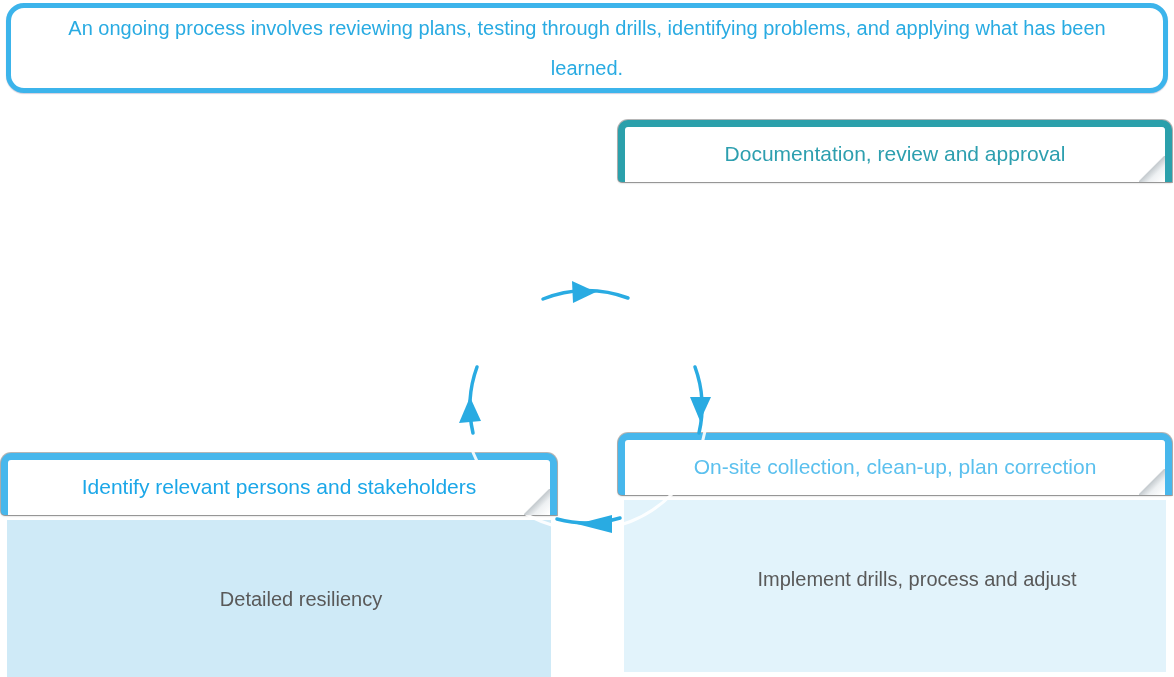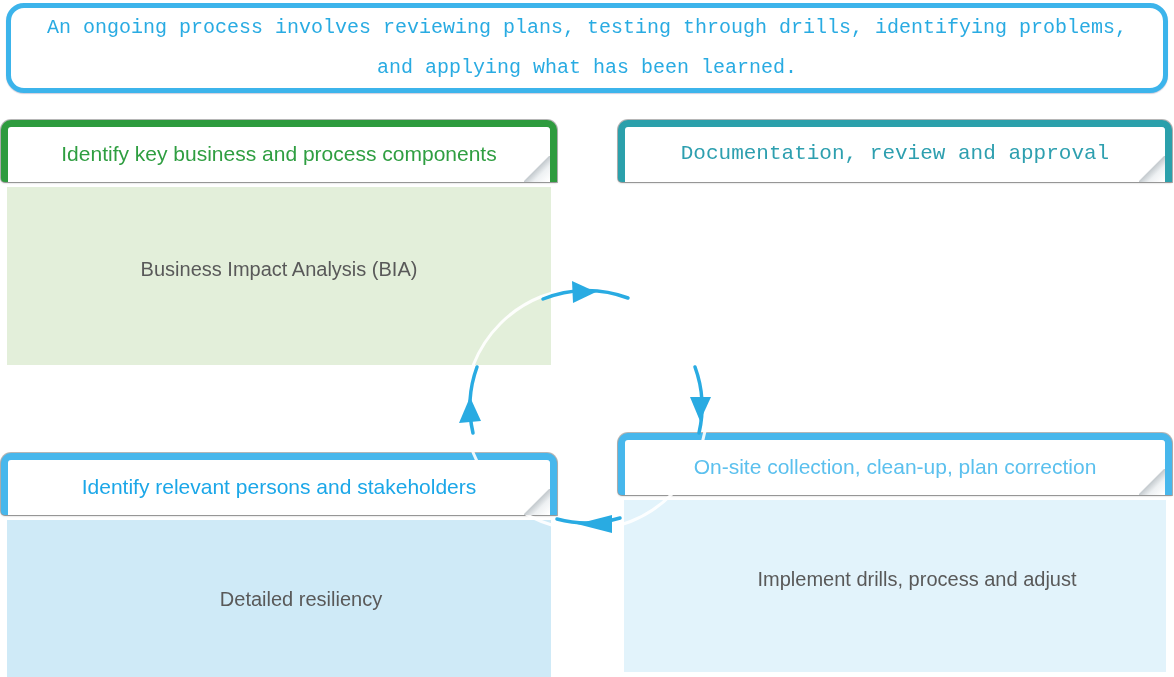--- a/index.html
+++ b/index.html
@@ -11,21 +11,21 @@
   
   .banner {
     position:absolute; left:6px; top:3px; width:1162px; height:90px;
     box-sizing:border-box; border:5px solid var(--border,#3CB4EB);
     border-radius:18px; background:#fff;
     display:flex; align-items:center; justify-content:center;
     box-shadow:0 1px 1px rgba(60,60,120,0.25);
   }
   .banner-text {
     color:var(--text,#29ABE2); font-size:20px; line-height:40px;
-    text-align:center; padding:0 26px;font-family:Liberation Mono, monospace;
+    text-align:center; padding:0 26px;
   }
 
   
   .quad { position:absolute; }
   .tab {
     position:relative; box-sizing:border-box; height:62px;
     background:#ffffff; border:7px solid var(--border,#999);
     border-bottom:none; border-radius:10px 10px 0 4px;
     display:flex; align-items:center; justify-content:center;
     box-shadow:0 0 0 1px rgba(0,0,0,0.28), 0 1px 2px rgba(0,0,0,0.25);
@@ -52,32 +52,22 @@
 </style>
 </head>
 <body>
 
 <div class="stage">
 
   <div class="banner" style="--border: #3CB4EB; --text: #29ABE2;">
     <div class="banner-text">An ongoing process involves reviewing plans, testing through drills, identifying problems, and applying what has been learned.</div>
   </div>
 
-  <div class="quad row-top" style="left: 1px; top: 120px; width: 556px; --border: #2E9B3E; --title: #2F9E41; --bg: #E3EFDA; --fg: #595959;">
-    <div class="tab">
-      <span class="tab-title">Identify key business and process components</span>
-      <span class="notch"></span>
-    </div>
-    <div class="panel">
-      <div>Business Impact Analysis (BIA)</div>
-      <div></div>
-    </div>
-  </div>
 
-  <div class="quad row-top" style="left: 618px; top: 120px; width: 554px; font-family: Liberation Mono, monospace; --border: #2BA0AB; --title: #2D9FAF; --bg: #DCEBEE; --fg: #595959;">
+  <div class="quad row-top" style="left: 618px; top: 120px; width: 554px; --border: #2BA0AB; --title: #2D9FAF; --bg: #DCEBEE; --fg: #595959;">
     <div class="tab">
       <span class="tab-title">Documentation, review and approval</span>
       <span class="notch"></span>
     </div>
   </div>
 
   <div class="quad row-bottom" style="left: 1px; top: 453px; width: 556px; --border: #47B7EC; --title: #1BA7E8; --bg: #CFEAF7; --fg: #595959;">
     <div class="tab">
       <span class="tab-title">Identify relevant persons and stakeholders</span>
       <span class="notch"></span>

